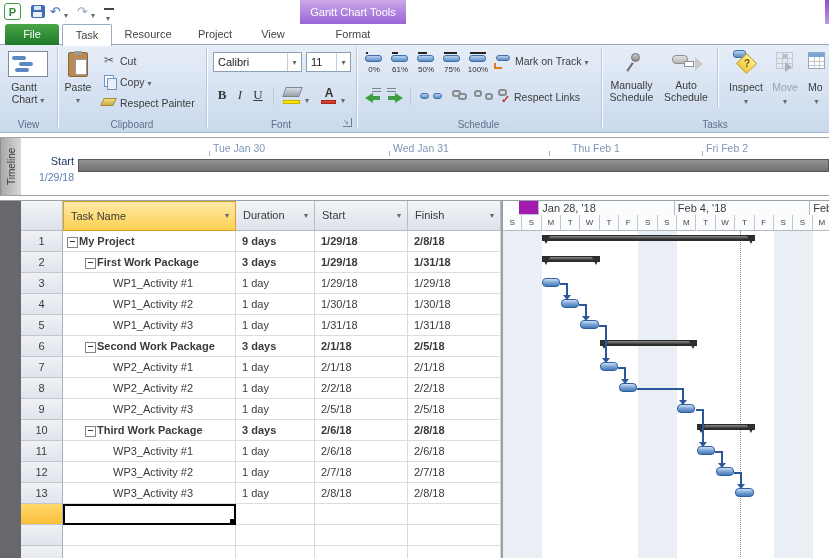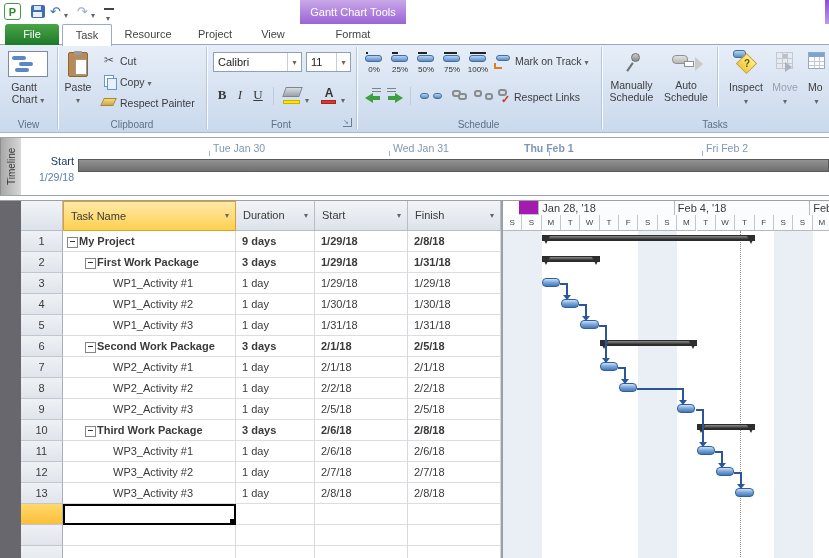--- a/index.html
+++ b/index.html
@@ -155,21 +155,21 @@
 
     <div id="pctrow" class="abs" style="left:362px;top:5px;height:32px;">
         <div class="abs" style="left:0px;top:0;width:24px;height:32px;">
           <div class="abs" style="left:4px;top:2px;width:2px;height:2px;background:#222;"></div>
           <div class="abs pill" style="left:3px;top:5px;width:17px;height:7px;"></div>
           <div class="abs" style="left:0;top:15px;width:24px;text-align:center;font-size:8px;color:#333;">0%</div>
         </div>
         <div class="abs" style="left:26px;top:0;width:24px;height:32px;">
           <div class="abs" style="left:4px;top:2px;width:5.5px;height:2px;background:#222;"></div>
           <div class="abs pill" style="left:3px;top:5px;width:17px;height:7px;"></div>
-          <div class="abs" style="left:0;top:15px;width:24px;text-align:center;font-size:8px;color:#333;">25%</div>
+          <div class="abs" style="left:0;top:15px;width:24px;text-align:center;font-size:8px;color:#333;">61%</div>
         </div>
         <div class="abs" style="left:52px;top:0;width:24px;height:32px;">
           <div class="abs" style="left:4px;top:2px;width:9px;height:2px;background:#222;"></div>
           <div class="abs pill" style="left:3px;top:5px;width:17px;height:7px;"></div>
           <div class="abs" style="left:0;top:15px;width:24px;text-align:center;font-size:8px;color:#333;">50%</div>
         </div>
         <div class="abs" style="left:78px;top:0;width:24px;height:32px;">
           <div class="abs" style="left:4px;top:2px;width:12.5px;height:2px;background:#222;"></div>
           <div class="abs pill" style="left:3px;top:5px;width:17px;height:7px;"></div>
           <div class="abs" style="left:0;top:15px;width:24px;text-align:center;font-size:8px;color:#333;">75%</div>
@@ -257,21 +257,21 @@
   <div id="tlpane" class="abs">
     <div id="tltab" class="abs vtext">Timeline</div>
     <div class="abs" style="left:40px;top:17px;width:34px;text-align:right;color:#17375e;">Start</div>
     <div class="abs" style="left:30px;top:33px;width:44px;text-align:right;color:#5a7fae;font-size:10.5px;">1/29/18</div>
     <div id="tlbar" class="abs"></div>
     <div id="tldates">
         <div class="abs tldate" style="left:213px;">Tue Jan 30</div>
         <div class="abs tltick" style="left:209px;"></div>
         <div class="abs tldate" style="left:393px;">Wed Jan 31</div>
         <div class="abs tltick" style="left:389px;"></div>
-        <div class="abs tldate" style="left:524px;font-weight:bold;">Thu Feb 1</div>
+        <div class="abs tldate" style="left:572px;">Thu Feb 1</div>
         <div class="abs tltick" style="left:549px;"></div>
         <div class="abs tldate" style="left:706px;">Fri Feb 2</div>
         <div class="abs tltick" style="left:702px;"></div>
       </div>
   </div>
 
   <div id="mainview" class="abs">
     <div id="leftstrip" class="abs"></div>
     <div class="abs hdrcell" style="left:21px;width:42px;"></div>
     <div class="abs hdrcell" style="left:236px;width:79px;">

